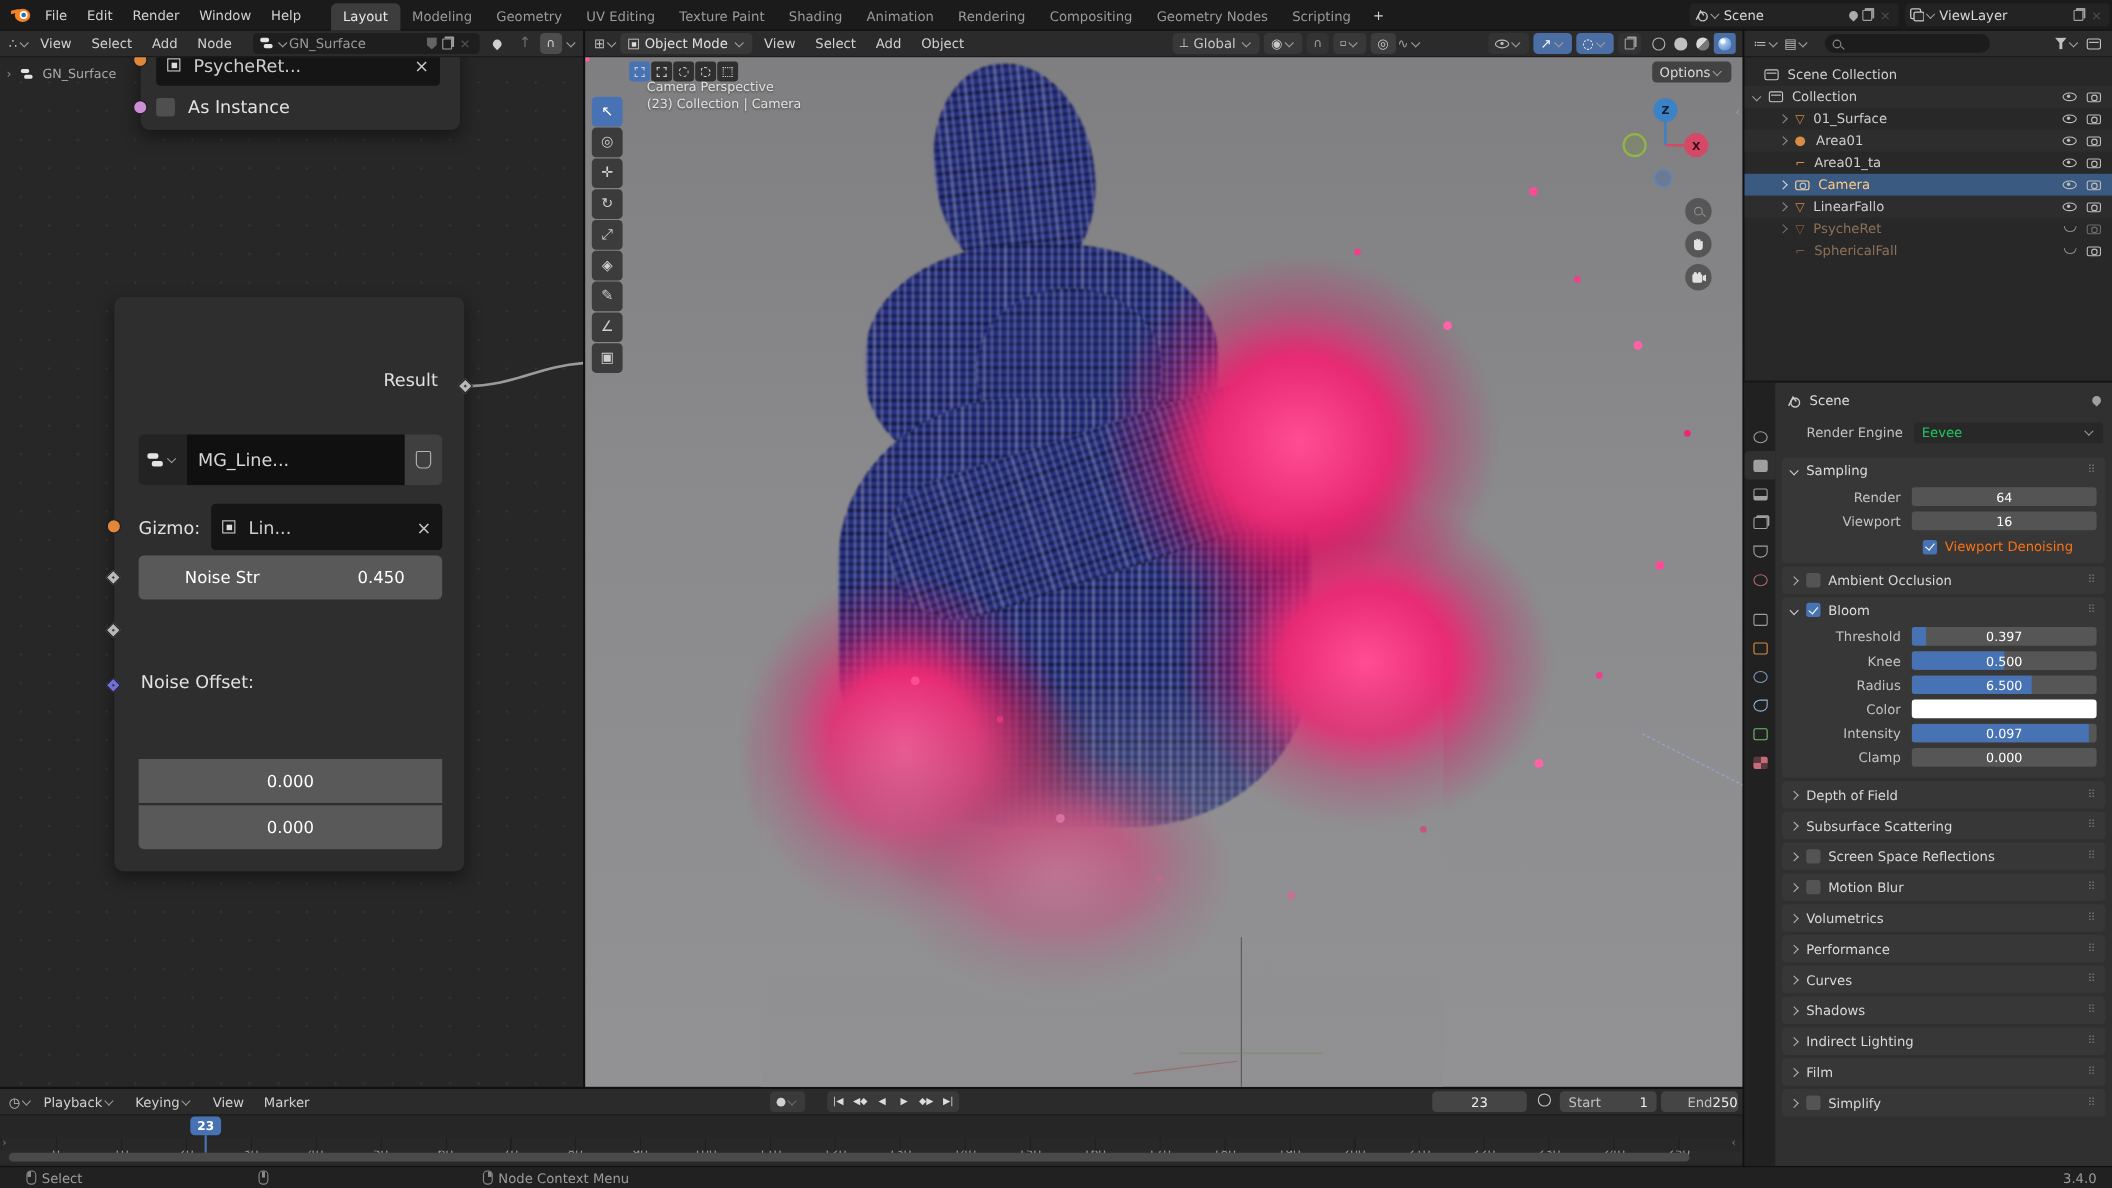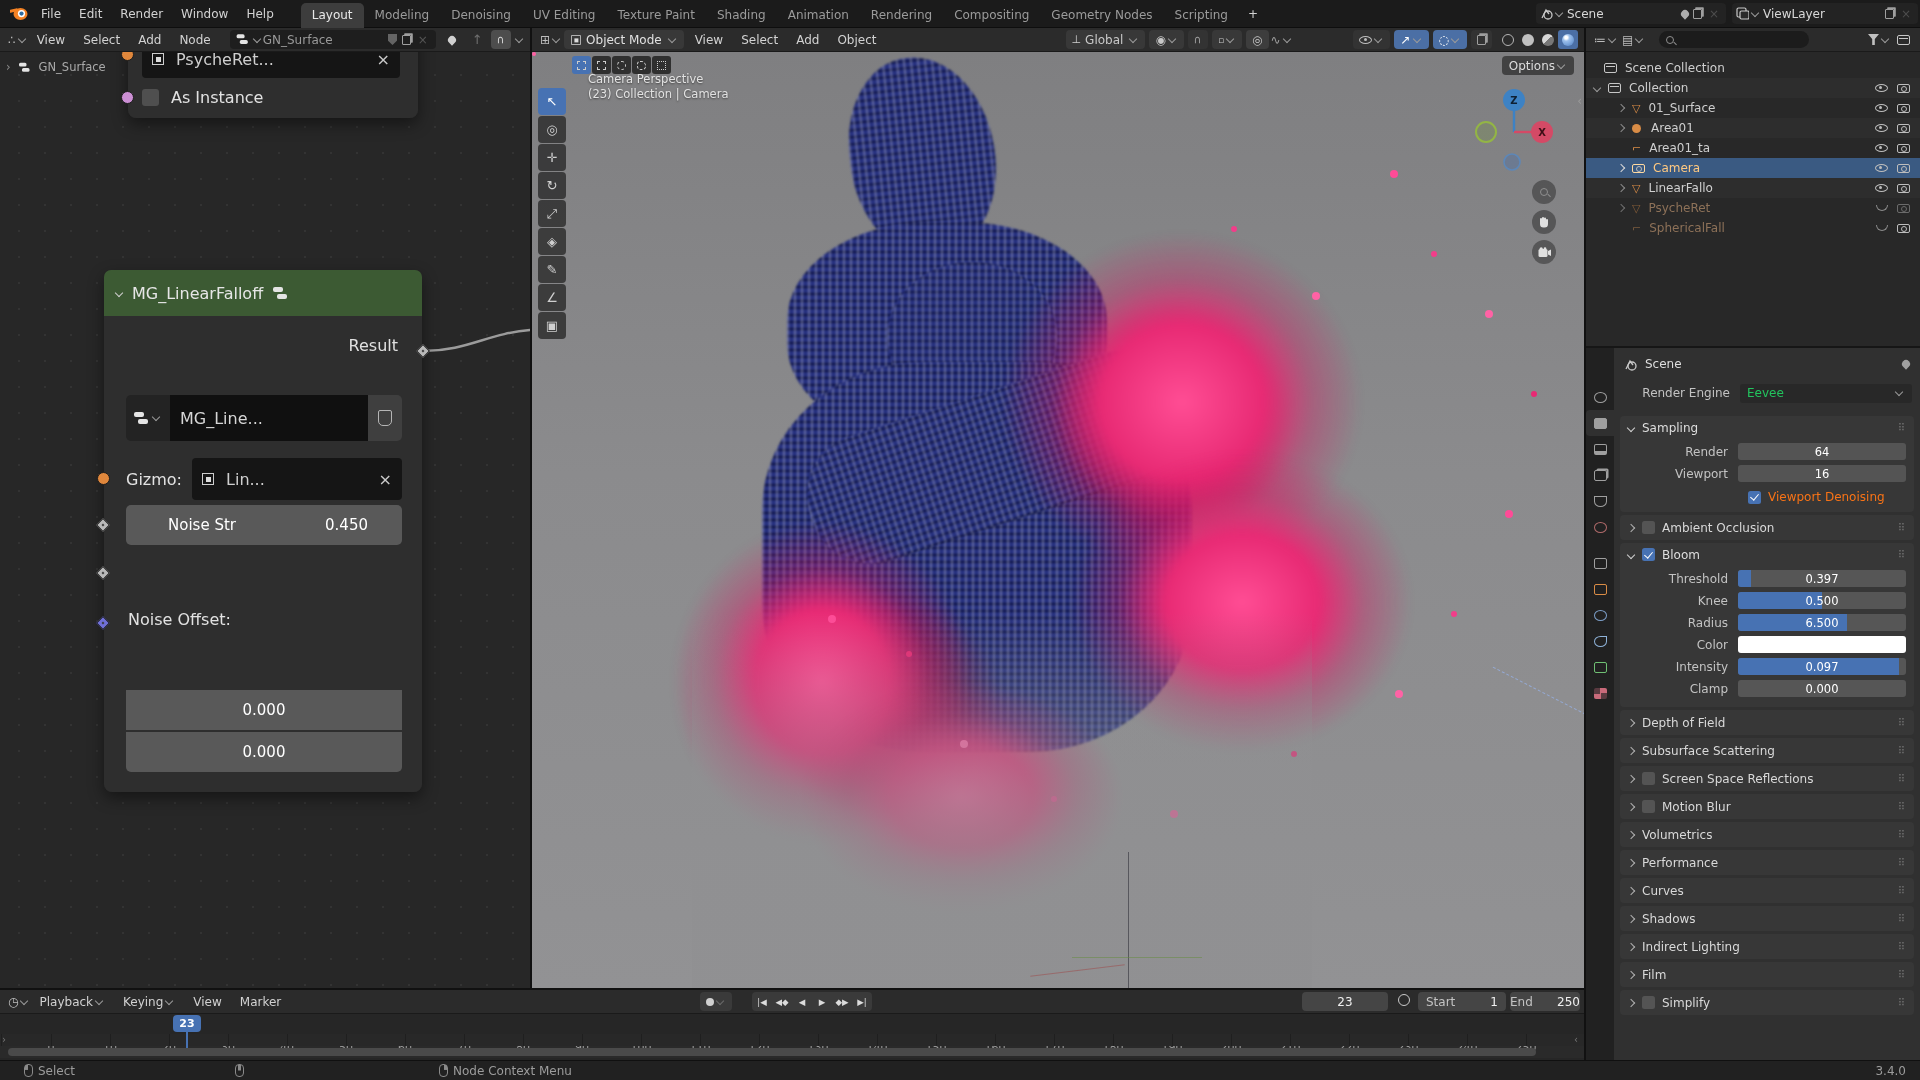--- a/index.html
+++ b/index.html
@@ -138,21 +138,21 @@
   <span class="menu">File</span>
       <span class="menu">Edit</span>
       <span class="menu">Render</span>
       <span class="menu">Window</span>
       <span class="menu">Help</span>
     </div>
   <div class="wtabs">
 
   <div class="wtab active"><span>Layout</span></div>
       <div class="wtab"><span>Modeling</span></div>
-      <div class="wtab"><span>Denoising</span></div>
+      <div class="wtab"><span>Geometry</span></div>
       <div class="wtab"><span>UV Editing</span></div>
       <div class="wtab"><span>Texture Paint</span></div>
       <div class="wtab"><span>Shading</span></div>
       <div class="wtab"><span>Animation</span></div>
       <div class="wtab"><span>Rendering</span></div>
       <div class="wtab"><span>Compositing</span></div>
       <div class="wtab"><span>Geometry Nodes</span></div>
       <div class="wtab"><span>Scripting</span></div>
     </div>
   <span class="menu">+</span>
@@ -229,25 +229,20 @@
       </div>
       <div class="row" style="position:absolute;left:14px;top:72px;height:26px">
         <span style="width:17px;height:17px;background:#4f4f4f;border-radius:3px;display:inline-block"></span>
         <span style="margin-left:12px;font-size:16px;color:#e2e2e2">As Instance</span>
       </div>
       <span class="sockc" style="left:-7px;top:36px;background:#e0873c"></span>
       <span class="sockc" style="left:-7px;top:79px;background:#cc8fd4"></span>
     </div>
 
     <div class="bnode" style="left:104px;top:218px;width:318px;height:522px">
-      <div class="bnode-header">
-        <span class="cd" style="margin-right:10px"></span>
-        <span style="font-size:16px">MG_LinearFalloff</span>
-        <span class="ngicon" style="margin-left:10px"></span>
-      </div>
       <div style="position:absolute;right:24px;top:66px;font-size:16px;color:#e0e0e0">Result</div>
       <span class="sockd" style="right:-6px;top:76px"></span>
 
       <div class="row" style="position:absolute;left:22px;right:20px;top:125px;height:46px">
         <div class="row" style="background:#232323;border-radius:5px 0 0 5px;height:100%;padding:0 8px">
           <span class="ngicon"></span>
             <span class="chv"></span>
         </div>
         <div class="row" style="background:#101010;height:100%;flex:1;padding:0 10px;color:#d6d6d6;font-size:16px">
           <span>MG_Line...</span>
@@ -795,21 +790,21 @@
     </div>
 
     <div class="abs tlfield" style="left:1302px;top:2px;width:86px">
         <span>23</span>
       </div>
     <span class="abs" style="left:1398px;top:4px;width:12px;height:12px;border:1.4px solid #c9c9c9;border-radius:50%"></span>
     <div class="abs tlfield" style="left:1418px;top:2px;width:88px;justify-content:space-between;padding:0 8px">
       <span style="color:#c3c3c3">Start</span>
         <span>1</span>
     </div>
-    <div class="abs tlfield" style="left:1510px;top:2px;width:70px;justify-content:space-between;padding:0 0">
+    <div class="abs tlfield" style="left:1510px;top:2px;width:70px;justify-content:space-between;padding:0 24px">
       <span style="color:#c3c3c3">End</span>
         <span>250</span>
     </div>
   </div>
 
   <div class="abs" style="left:0;top:24px;width:1584px;height:20px;background:#2a2a2a;position:relative">
 
   <span class="rnum" style="left: 51px;">0</span>
       <span class="rnum" style="left: 110px;">10</span>
       <span class="rnum" style="left: 169px;">20</span>

